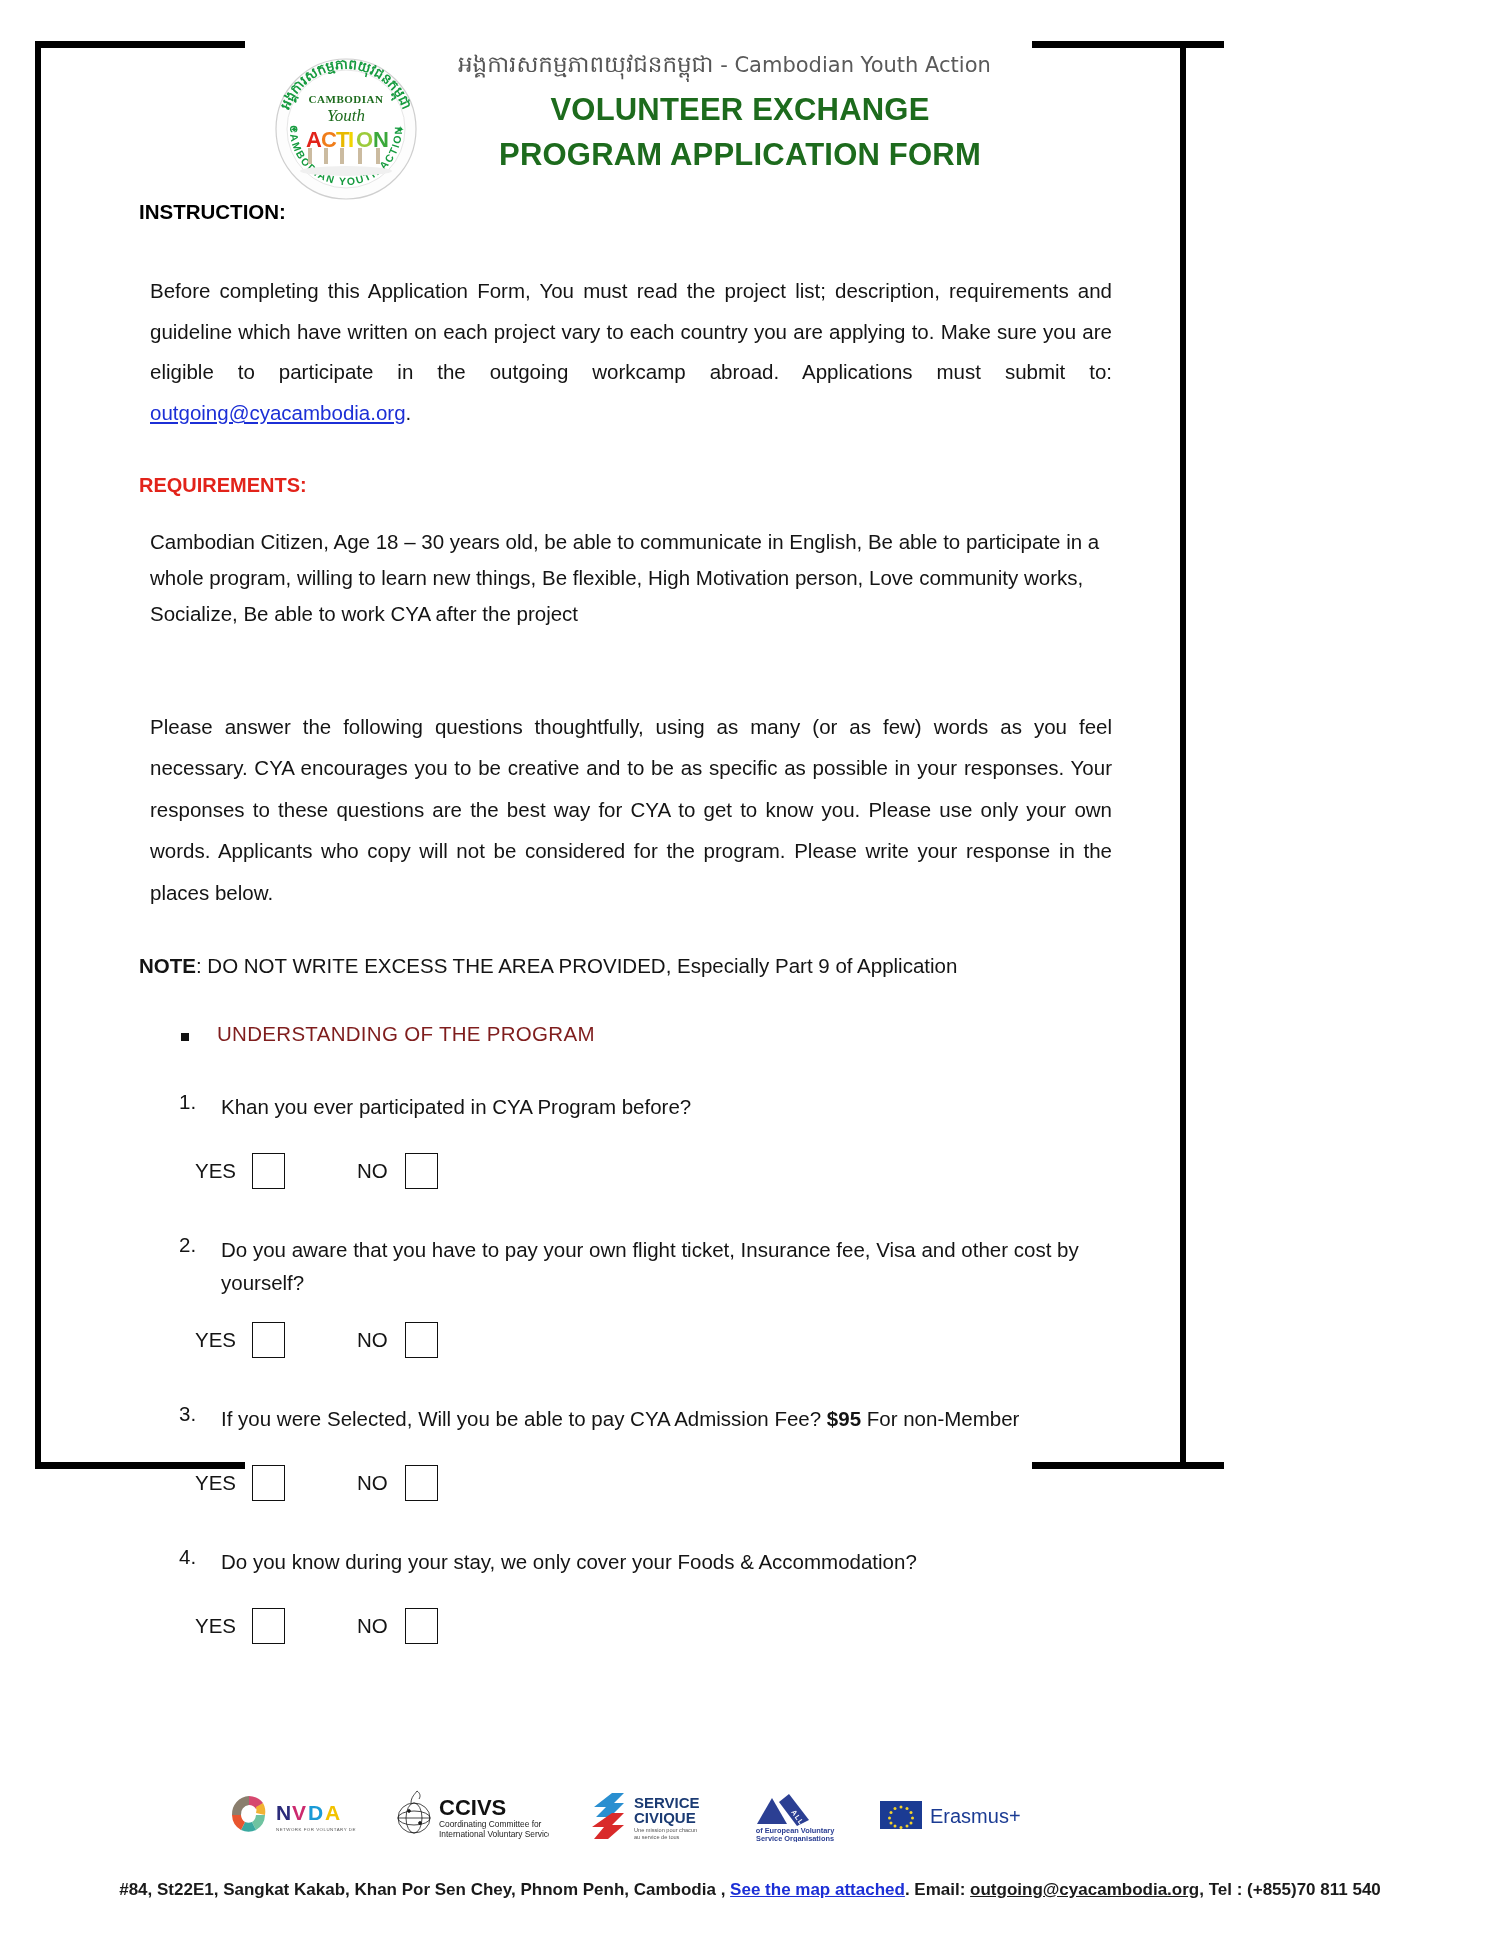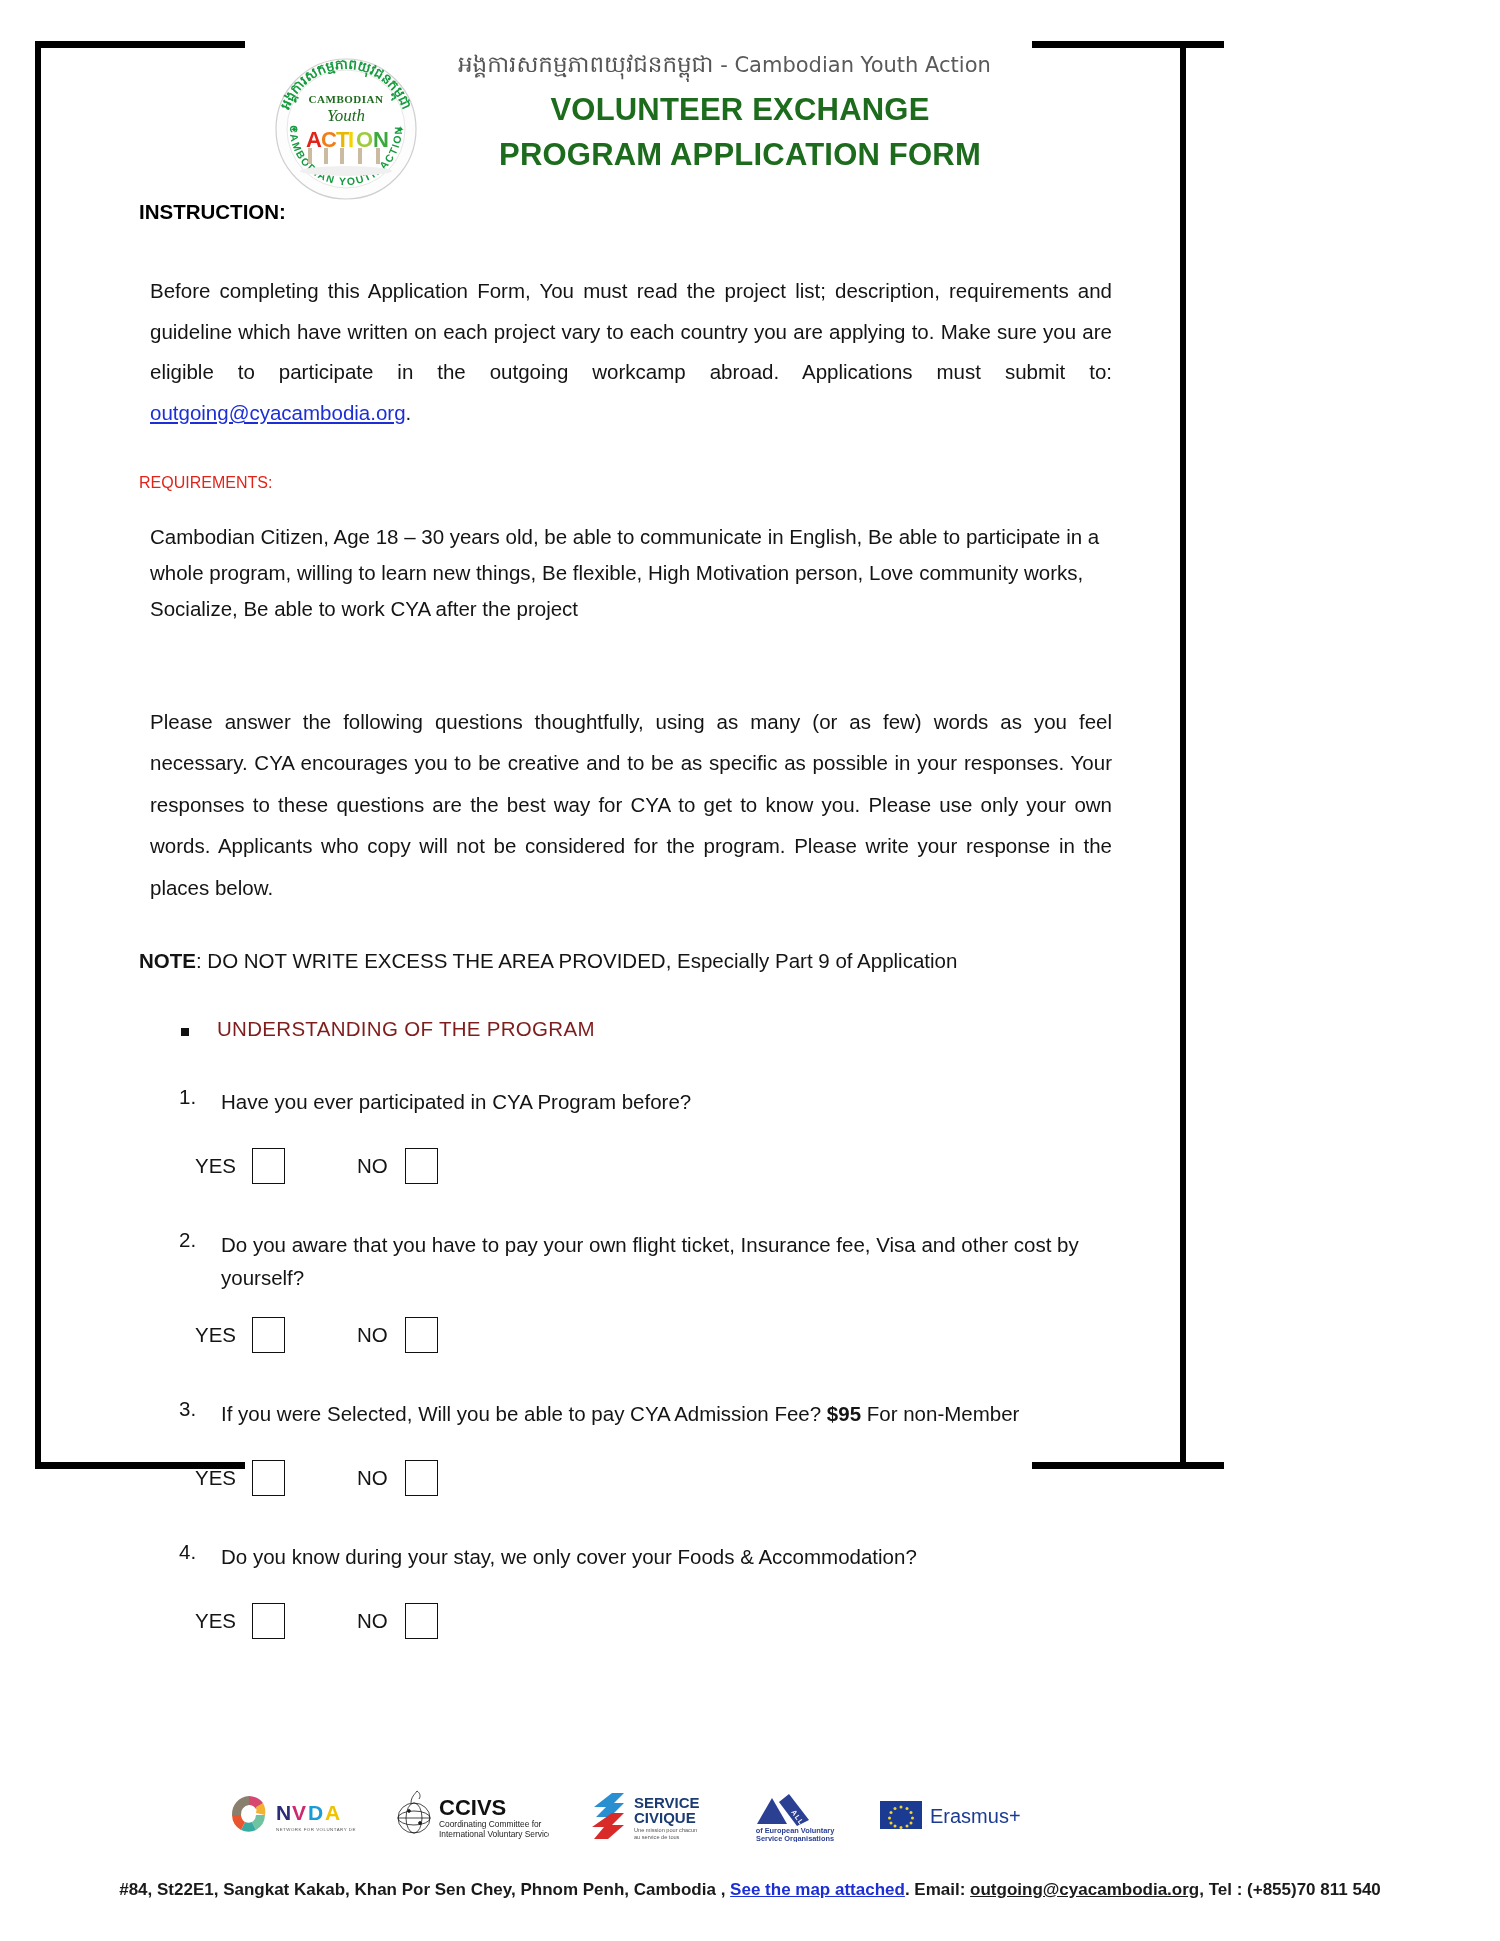--- a/index.html
+++ b/index.html
@@ -51,21 +51,21 @@
   
   .content{position:absolute;left:139px;top:200px;width:984px;}
   .h-label{
     font-weight:bold;font-size:20.5px;color:#000;margin:0 0 0 0;
   }
   .para{
     font-size:20.5px;color:#141414;line-height:1.98;
     text-align:justify;text-justify:inter-word;margin:11px;
   }
   .para.loose{line-height:2.02;}
-  .red{color:#e2231a;font-size:16px;}
+  .red{color:#e2231a;font-size:20px;font-weight:bold;}
   .green{color:#1d6b1d;font-weight:bold;font-size:20.5px;}
   a.link{color:#1c2fd6;text-decoration:underline;}
   .sp-16{height:16px;}
   .sp-22{height:22px;}
   .sp-30{height:30px;}
   .sp-36{height:36px;}
   .sp-44{height:44px;}
 
   .note{font-size:20.5px;color:#141414;}
   .note b{font-weight:bold;}
@@ -206,21 +206,21 @@
 
     <div class="bullet-row">
       <span class="sq"></span>
       <span class="bullet-text">UNDERSTANDING OF THE PROGRAM</span>
     </div>
 
     <div class="sp-44"></div>
 
     <div class="q">
       <span class="q-num">1.</span>
-      <span class="q-text">Have you ever participated in CYA Program before?</span>
+      <span class="q-text">Khan you ever participated in CYA Program before?</span>
     </div>
     <div class="sp-30"></div>
     <div class="yesno">
       <span class="lab">YES</span>
       <span class="gap-a"></span>
       <span class="box"></span>
       <span class="gap-b"></span>
       <span class="lab">NO</span>
       <span class="gap-c"></span>
       <span class="box"></span>

